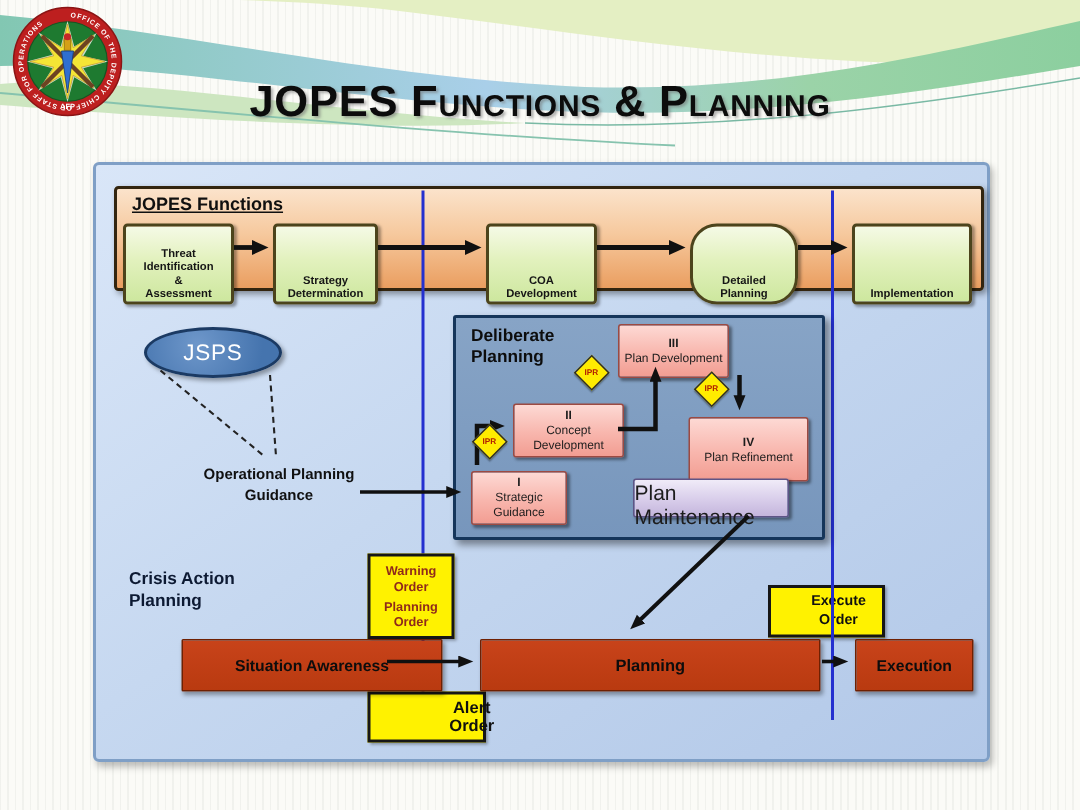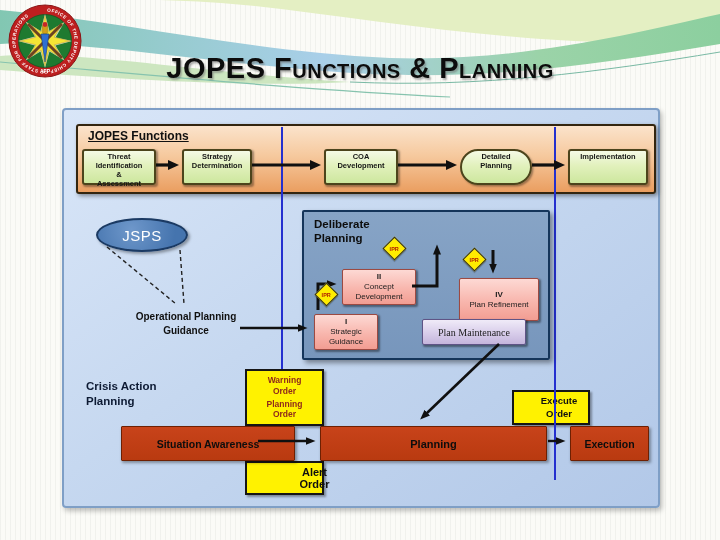--- a/index.html
+++ b/index.html
@@ -26,25 +26,25 @@
   }
   
   .band{
     left:12px;top:14px;width:580px;height:70px;
     background:linear-gradient(#fbe3cb 0%,#f6c99e 45%,#ea9e60 100%);
     border:2px solid #33250f;border-radius:3px;
     box-shadow:2px 2px 4px rgba(0,0,0,.4);
   }
   .band-label{left:10px;top:3px;font-size:12px;font-weight:bold;color:#101010;text-decoration:underline;}
   .gbox{
-    top:39px;height:36px;
+    top:39px;height:54px;
     background:linear-gradient(#f5fae6 0%,#e2f1bd 45%,#cde79e 100%);
     border:2px solid #4c441c;border-radius:3px;
     box-shadow:1.5px 1.5px 2px rgba(0,0,0,.35);
-    display:flex;align-items:flex-start;justify-content:center;text-align:center;
+    display:flex;align-items:flex-end;justify-content:center;text-align:center;
     font-size:7.5px;font-weight:bold;color:#151515;line-height:1.2;padding:1px 18px;
   }
   
   .vline{width:2px;background:#2430cf;}
   
   .jsps{
     left:32px;top:108px;width:92px;height:34px;border-radius:50%;
     background:radial-gradient(circle at 38% 32%,#6e97ca,#4574ae 75%);
     border:2px solid #1b3a63;box-shadow:2px 2px 3px rgba(0,0,0,.35);
     display:flex;align-items:center;justify-content:center;
@@ -68,22 +68,22 @@
     box-shadow:1.5px 1.5px 2px rgba(0,0,0,.4);
     display:flex;flex-direction:column;align-items:center;justify-content:center;
     text-align:center;color:#1c1c1c;line-height:1.25;padding:1px;
   }
   .phase .num{font-size:8px;font-weight:bold;}
   .phase .nm{font-size:8px;}
   .maint{
     background:linear-gradient(#f0ebf8 0%,#d8cdea 55%,#c4b5dc 100%);
     border:1.5px solid #5f5486;border-radius:2px;
     box-shadow:1.5px 1.5px 2px rgba(0,0,0,.4);
-    display:flex;align-items:center;justify-content:center;
-    font-size:10px;color:#1c1c1c;font-family:Liberation Serif, serif;
+    display:flex;align-items:flex-start;justify-content:center;
+    font-size:14px;color:#1c1c1c;
   }
   
   .diamond{
     width:17px;height:17px;transform:rotate(45deg);
     background:#ffec00;border:1.5px solid #2b2b2b;
     display:flex;align-items:center;justify-content:center;
     box-shadow:1px 1px 1px rgba(0,0,0,.3);
   }
   .diamond span{transform:rotate(-45deg);font-size:5.5px;font-weight:bold;color:#b22000;}
   
@@ -175,40 +175,44 @@
     <div class="abs gbox" style="left:504px;width:80px;">
         <span>Implementation</span>
       </div>
 
     <div class="abs jsps">JSPS</div>
 
     <div class="abs opg">Operational Planning Guidance</div>
 
     <div class="abs panel">
       <div class="abs panel-title">Deliberate Planning</div>
+      <div class="abs phase" style="left:108px;top:4px;width:74px;height:36px;">
+        <span class="num">III</span>
+        <span class="nm">Plan Development</span>
+      </div>
       <div class="abs phase" style="left:38px;top:57px;width:74px;height:36px;">
         <span class="num">II</span>
         <span class="nm">Concept Development</span>
       </div>
       <div class="abs phase" style="left:155px;top:66px;width:80px;height:43px;">
         <span class="num">IV</span>
         <span class="nm">Plan Refinement</span>
       </div>
       <div class="abs phase" style="left:10px;top:102px;width:64px;height:36px;">
         <span class="num">I</span>
         <span class="nm">Strategic Guidance</span>
       </div>
       <div class="abs maint" style="left:118px;top:107px;width:104px;height:26px;">
         <span>Plan Maintenance</span>
       </div>
     </div>
 
     <div class="abs crisis-label">Crisis Action Planning</div>
 
-    <div class="abs order" style="left:181px;top:259px;width:79px;height:57px;padding:3px 12px;">
+    <div class="abs order" style="left:181px;top:259px;width:58px;height:57px;padding:3px 12px;">
       <span class="maroon">Warning Order</span>
       <span class="maroon">Planning Order</span>
     </div>
 
     <div class="abs order" style="left:181px;top:351px;width:79px;height:34px;">
       <span class="single">Alert Order</span>
     </div>
 
     <div class="abs bar" style="left:16px;width:174px;font-size:10.5px;margin-left:41px;">
         <span>Situation Awareness</span>

